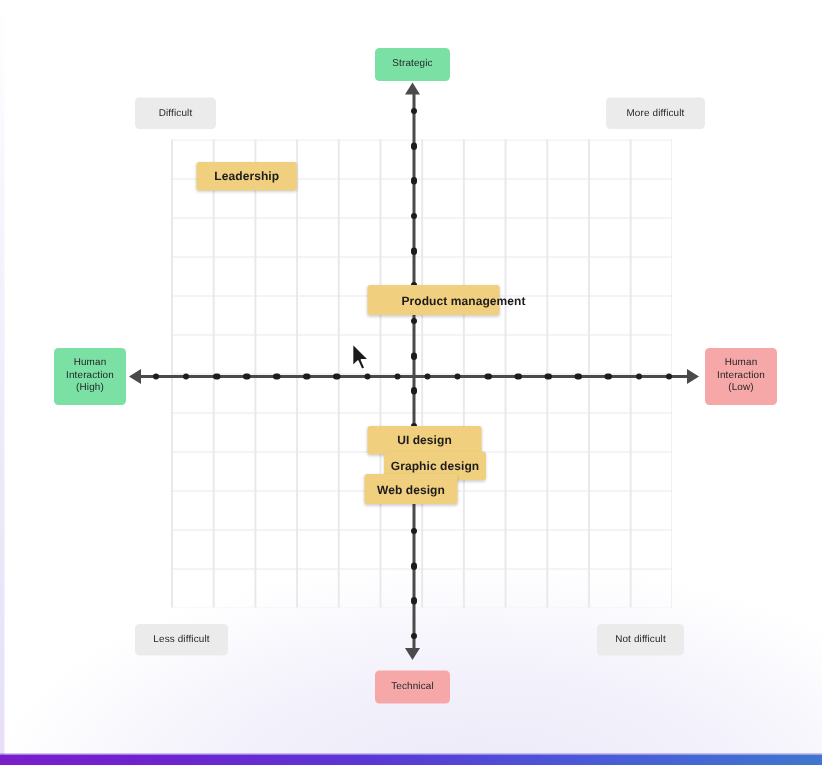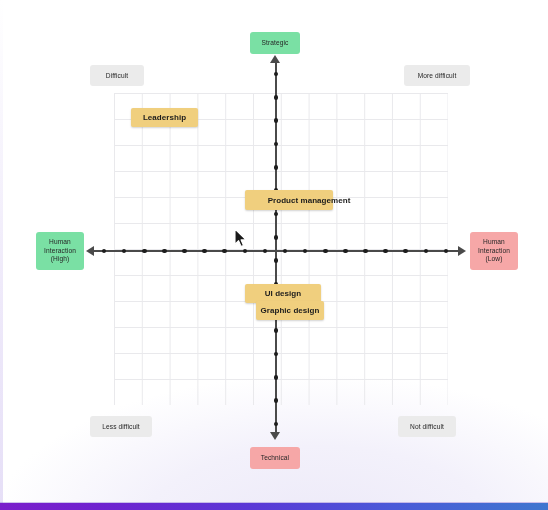--- a/index.html
+++ b/index.html
@@ -270,20 +270,21 @@
   <div class="chip gray" id="chip-more-difficult">More difficult</div>
 
   <div class="chip gray" id="chip-less-difficult">Less difficult</div>
 
   <div class="chip gray" id="chip-not-difficult">Not difficult</div>
 
   <div class="note" id="note-leadership">Leadership</div>
   <div class="note" id="note-product-management">Product management</div>
   <div class="note" id="note-ui-design">UI design</div>
   <div class="note" id="note-graphic-design">Graphic design</div>
+  <div class="note" id="note-web-design">Web design</div>
 
   <svg id="cursor" viewBox="0 0 14 20">
     <path d="M1,1 L1,16.2 L4.6,12.7 L7.1,18.4 L9.4,17.4 L7,11.9 L12,11.9 Z" fill="#1a1a1a" stroke="#ffffff" stroke-width="1.1" stroke-linejoin="round"></path>
   </svg>
 
   <div id="bottom-bar-hairline"></div>
   <div id="bottom-bar"></div>
 
 </div>
 

